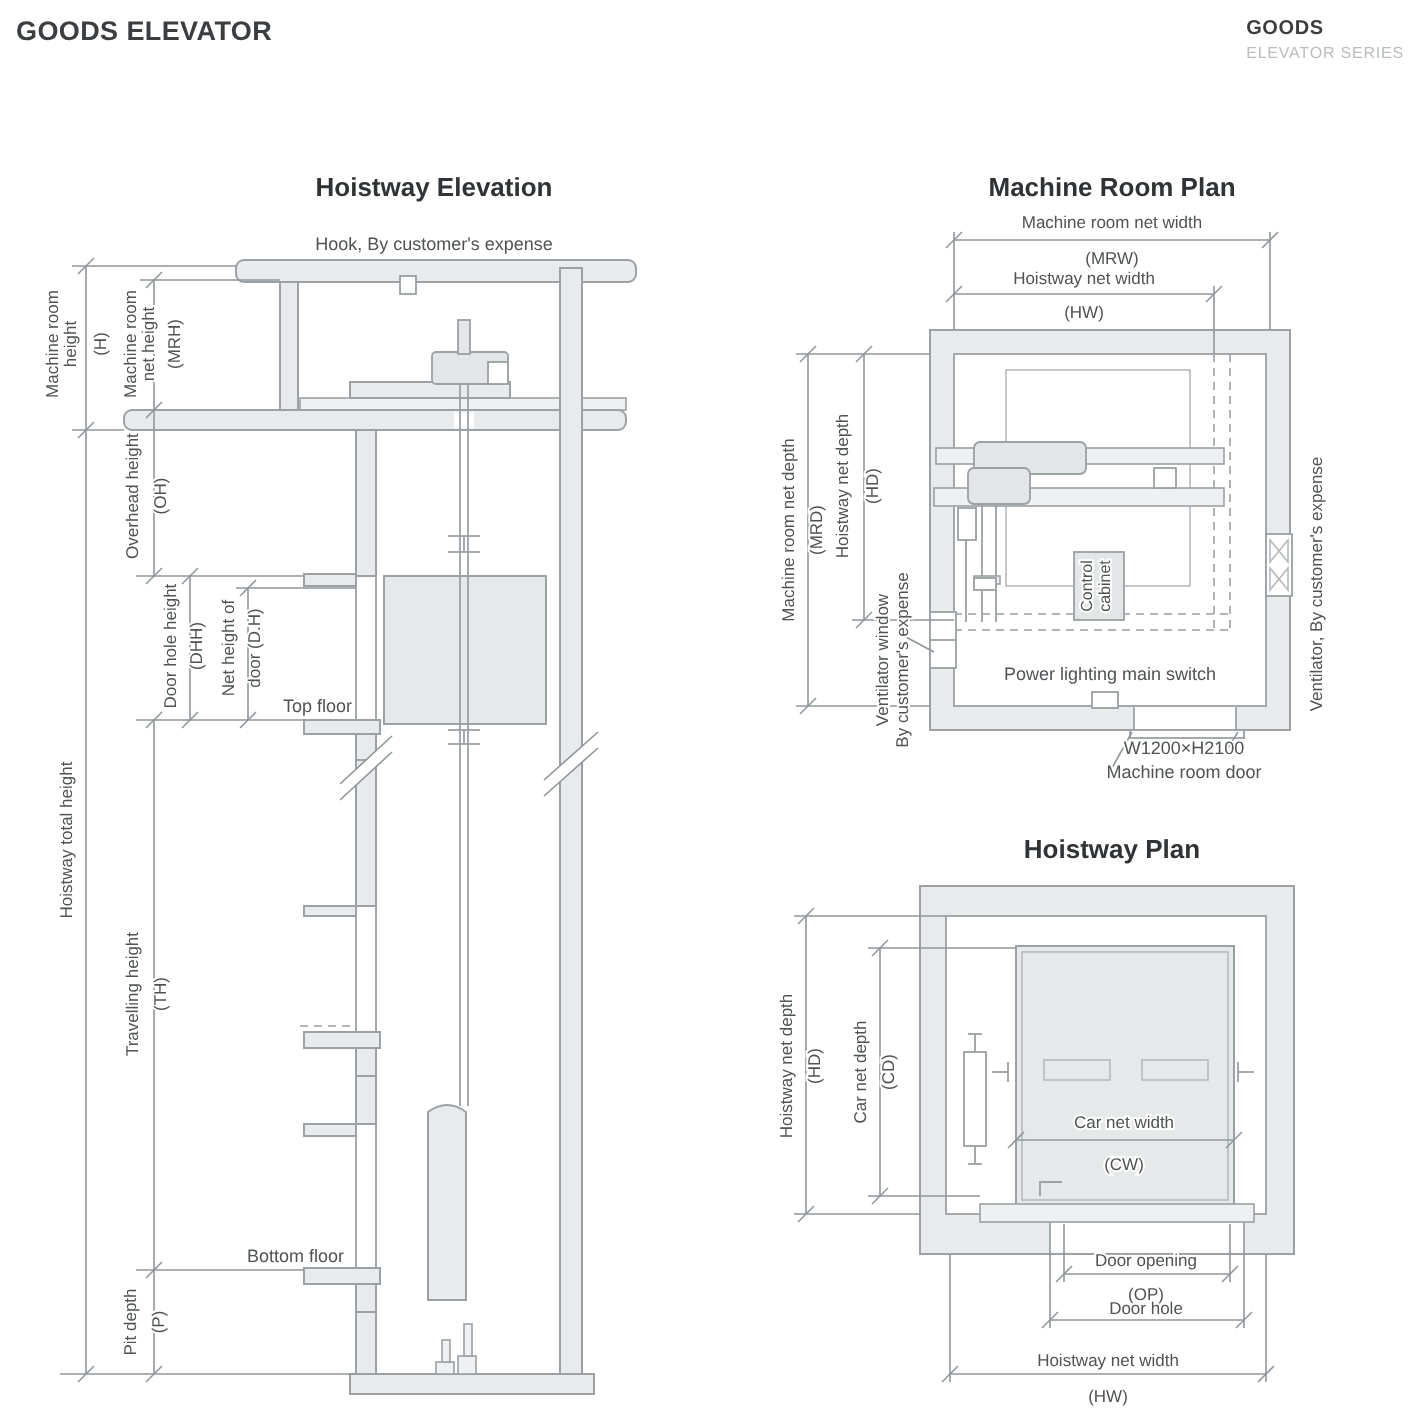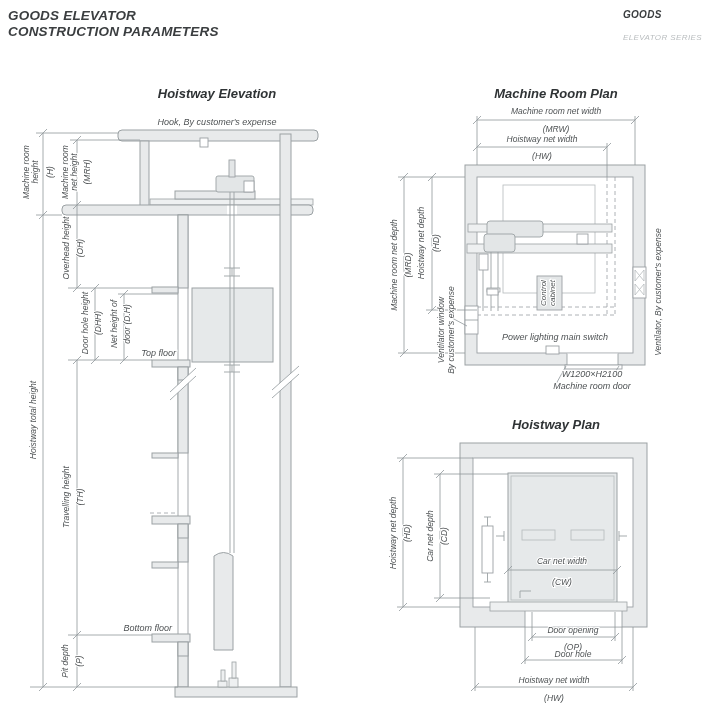--- a/index.html
+++ b/index.html
@@ -1,23 +1,23 @@
 <!DOCTYPE html>
 <html><head>
 <meta charset="utf-8">
 <style>
   html,body{margin:0;padding:0;background:#ffffff;}
   .page{position:relative;width:710px;height:710px;background:#fff;overflow:hidden;
-        font-family:"Liberation Sans", sans-serif;font-style:italic;}
+        font-family:"Liberation Sans", sans-serif;}
   .hdr{position:absolute;left:0;top:0;width:710px;z-index:2;}
   .hdr-left{position:absolute;left:8px;top:8px;color:#3b3e40;font-size:13.5px;
             font-weight:bold;line-height:16px;letter-spacing:.2px;}
   .hdr-right{position:absolute;right:8px;top:9px;}
   .brand{color:#3b3e40;font-size:10px;font-weight:bold;letter-spacing:.3px;}
-  .series{color:#b9bdbf;font-size:8px;letter-spacing:.4px;margin-top:13px;}
+  .series{color:#b9bdbf;font-size:8px;letter-spacing:.4px;margin-top:2px;}
   svg{position:absolute;left:0;top:0;}
   svg text{font-family:"Liberation Sans", sans-serif;}
   .ttl{font-size:13px;font-weight:bold;fill:#2f3335;}
   .dim{font-size:8.5px;fill:#4f5355;paint-order:stroke;stroke:#ffffff;stroke-width:2px;}
   .lbl{font-size:9px;fill:#4f5355;paint-order:stroke;stroke:#ffffff;stroke-width:2px;}
   .wall{fill:#e8eaeb;stroke:#9ba1a4;stroke-width:1;}
   .lite{fill:#eef0f1;stroke:#9ba1a4;stroke-width:.8;}
   .mech{fill:#e3e6e7;stroke:#9ba1a4;stroke-width:.9;}
   .open{fill:#ffffff;stroke:#9ba1a4;stroke-width:.9;}
   .car{fill:#e6e9ea;stroke:#9ba1a4;stroke-width:1;}
@@ -27,21 +27,20 @@
   .rope{stroke:#9ba1a4;stroke-width:.9;fill:none;}
   .cut{fill:#ffffff;}
 </style>
 </head>
 <body>
 <div class="page">
 
 <div class="hdr">
   <div class="hdr-left">
     <div>GOODS ELEVATOR</div>
-    <div>CONSTRUCTION PARAMETERS</div>
   </div>
   <div class="hdr-right">
     <div class="brand">GOODS</div>
     <div class="series">ELEVATOR SERIES</div>
   </div>
 </div>
 
 <svg width="710" height="710" viewBox="0 0 710 710">
 
   <g>

